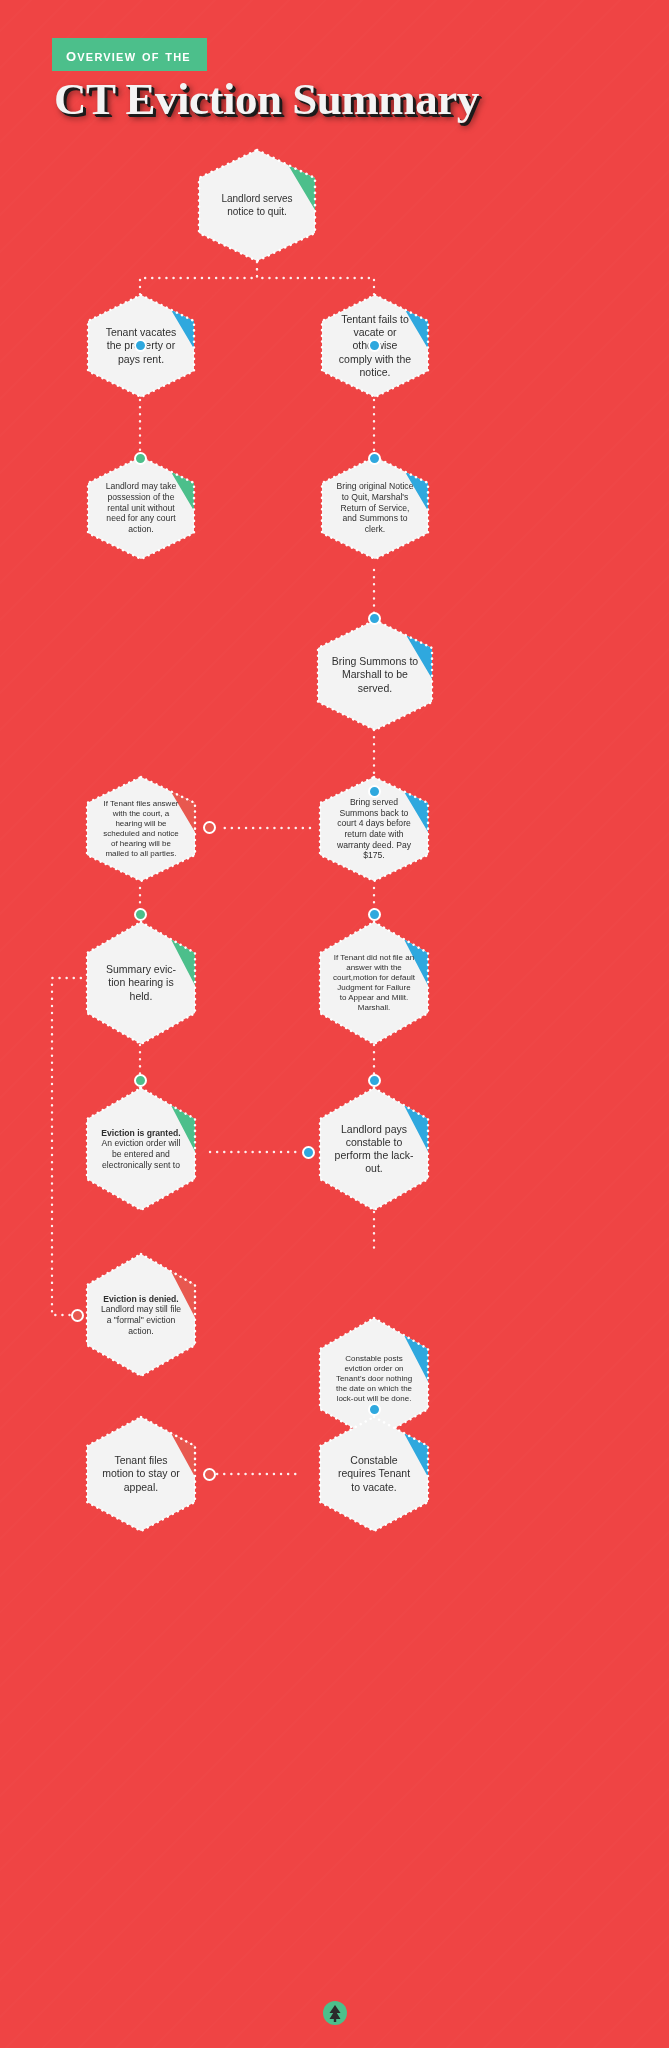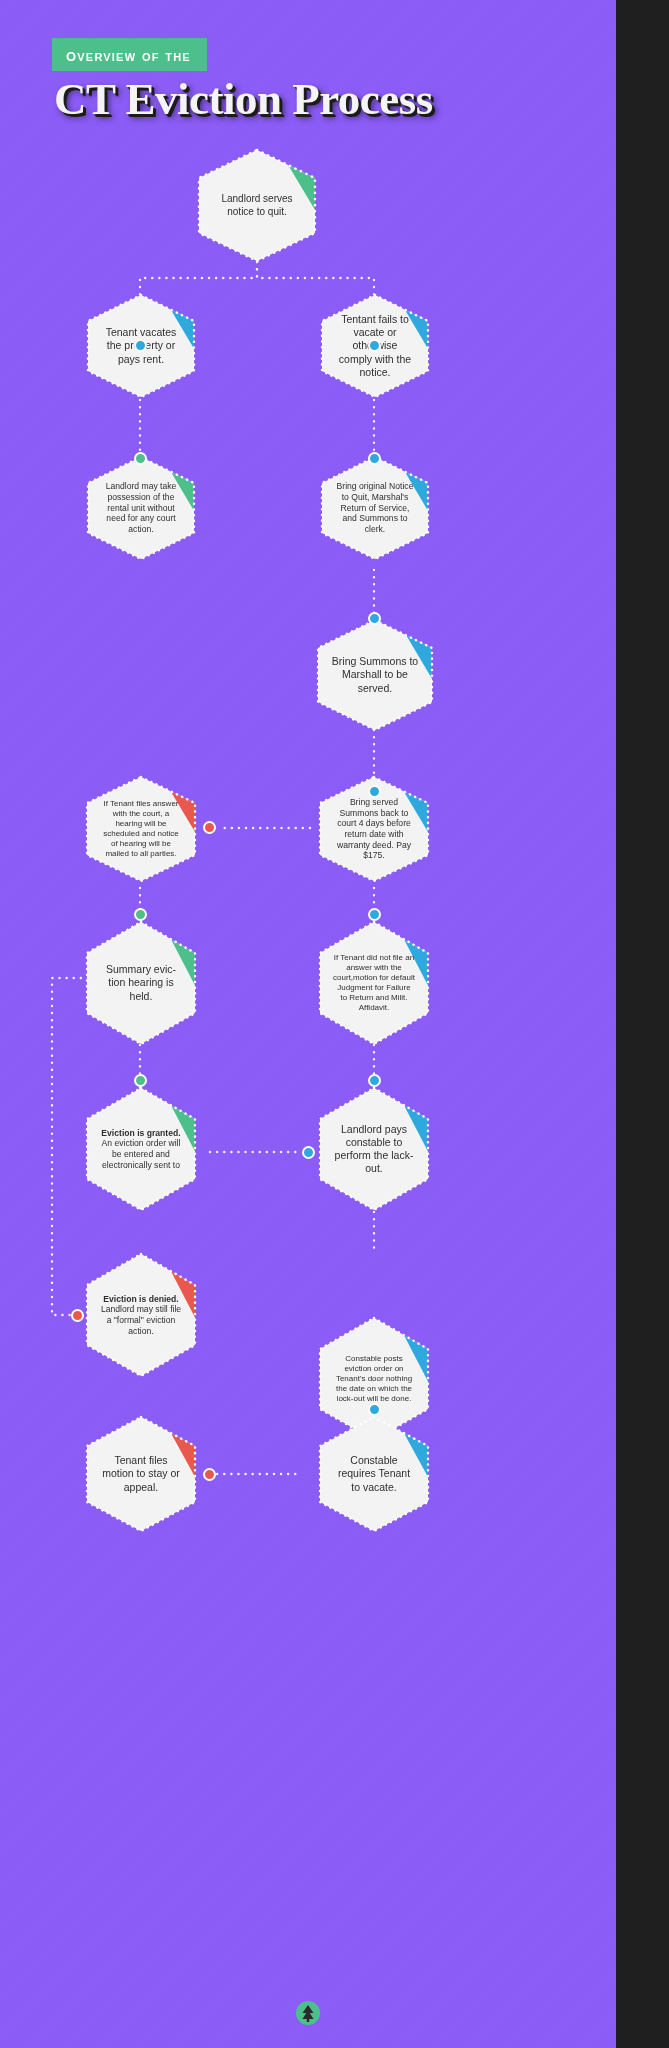--- a/index.html
+++ b/index.html
@@ -4,23 +4,23 @@
 <style>
   * { box-sizing: border-box; margin: 0; padding: 0; }
   html, body {
     background: #1f1f1f;
   }
   body {
     font-family: "Liberation Sans", sans-serif;
   }
   #page {
     position: relative;
-    width: 616px;
+    width: 669px;
     height: 2048px;
-    background: #8b5cf6;
+    background: #ef4444;
     overflow: hidden;
   }
   
   #page::before {
     content: "";
     position: absolute;
     inset: 0;
     background: repeating-linear-gradient(
       -45deg,
       rgba(255,255,255,0.012) 0px,
@@ -176,21 +176,21 @@
 
       <path d="M374 1372 L374 1412"></path>
 
       <path d="M210 1474 L302 1474"></path>
     </g>
   </svg>
 
   <div id="canvas">
 
     <div class="eyebrow">Overview of the</div>
-    <div class="title">CT Eviction Process</div>
+    <div class="title">CT Eviction Summary</div>
 
     <div class="hex" style="left:196px; top:148px; width:122px; height:115px;">
       <svg width="122" height="115" viewBox="0 0 122 115">
         <defs>
             <clipPath id="c1">
               <polygon points="61,2 119,30 119,85 61,113 3,85 3,30"></polygon>
             </clipPath>
           </defs>
         <polygon points="61,2 119,30 119,85 61,113 3,85 3,30" fill="#f3f3f3"></polygon>
         <g clip-path="url(#c1)">
@@ -354,21 +354,21 @@
               <polygon points="57,2 111,33 111,93 57,124 3,93 3,33"></polygon>
             </clipPath>
           </defs>
         <polygon points="57,2 111,33 111,93 57,124 3,93 3,33" fill="#f3f3f3"></polygon>
         <g clip-path="url(#c10)">
             <polygon points="57,0 117,33 117,77 77,0" fill="#2fa8de"></polygon>
           </g>
         <polygon points="57,2 111,33 111,93 57,124 3,93 3,33" fill="none" stroke="#ffffff" stroke-width="2.5" stroke-linecap="round" stroke-dasharray="0.1 5.6"></polygon>
       </svg>
       <div class="label">
-          <span class="lbl-xs">If Tenant did not file an answer with the court,motion  for default Judgment for Failure to Return  and Milit. Affidavit.</span>
+          <span class="lbl-xs">If Tenant did not file an answer with the court,motion  for default Judgment for Failure to Appear  and Milit. Marshall.</span>
         </div>
     </div>
 
     <div class="hex" style="left:84px; top:1086px; width:114px; height:126px;">
       <svg width="114" height="126" viewBox="0 0 114 126">
         <defs>
             <clipPath id="c11">
               <polygon points="57,2 111,33 111,93 57,124 3,93 3,33"></polygon>
             </clipPath>
           </defs>

